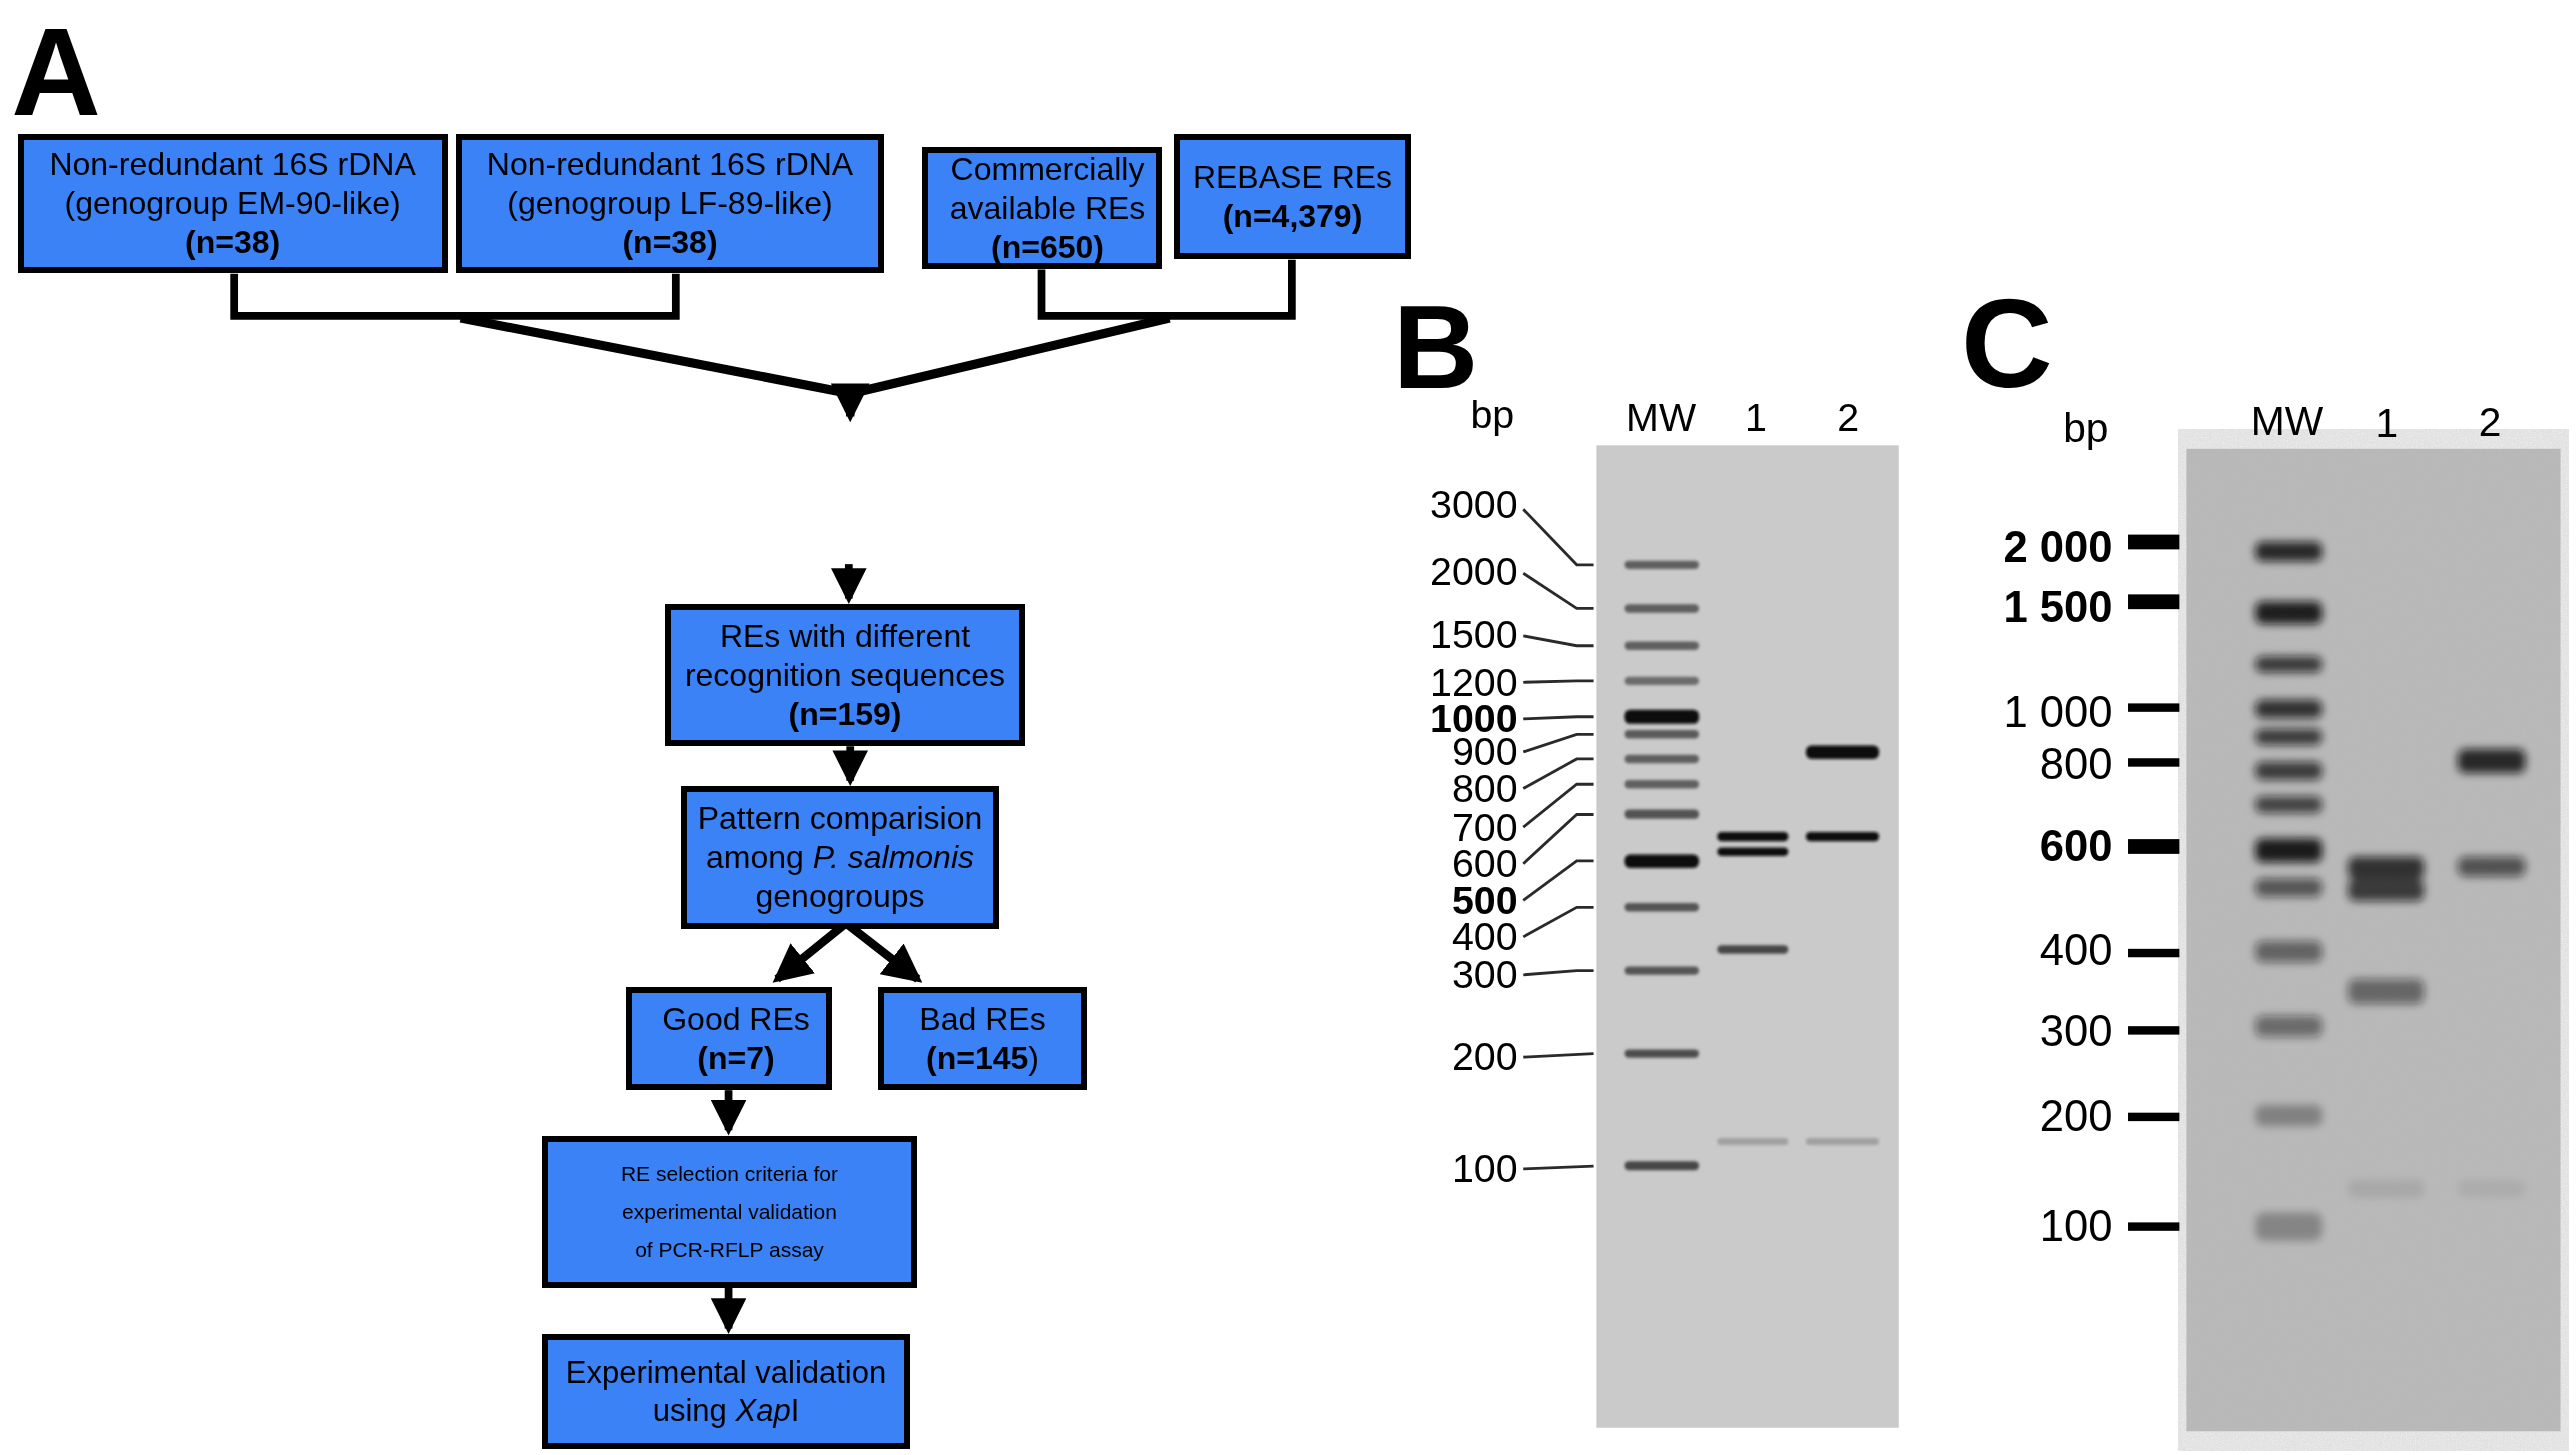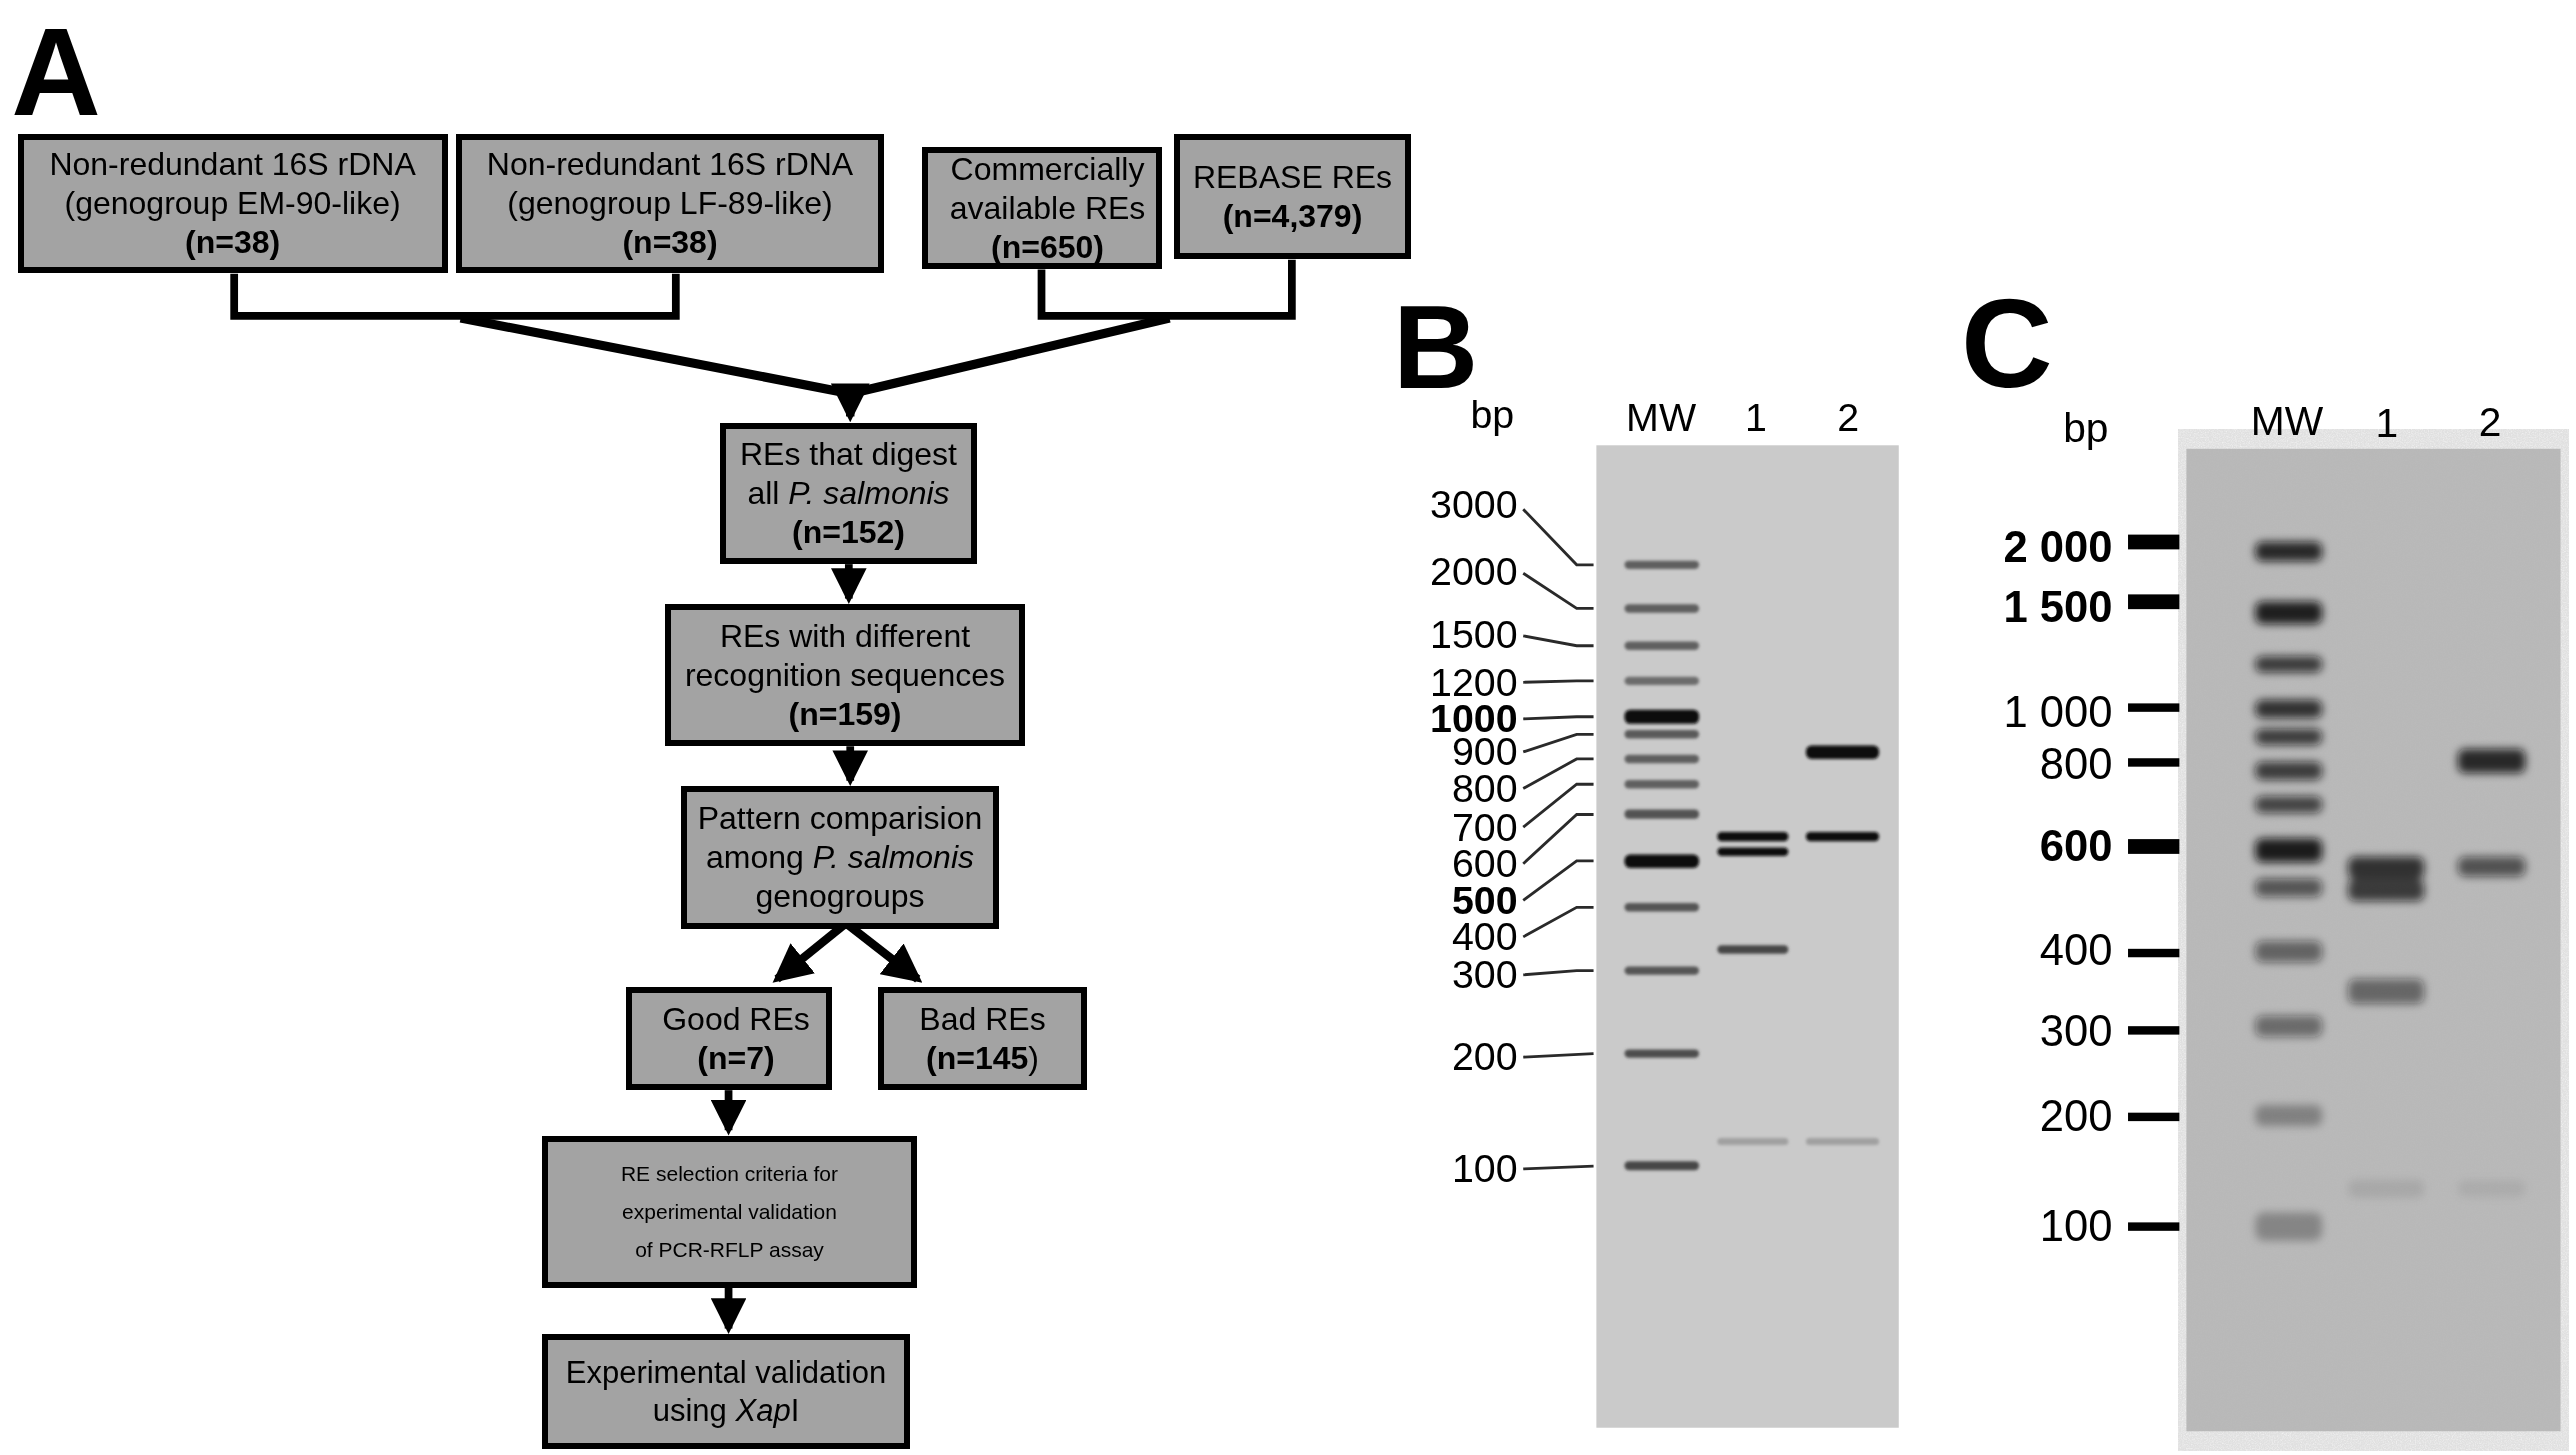--- a/index.html
+++ b/index.html
@@ -1,21 +1,21 @@
 <!DOCTYPE html>
 <html style="font-size:11.3px"><head>
 <meta charset="utf-8">
 <style>
   html,body{margin:0;padding:0;background:#ffffff;}
   .canvas{position:relative;width:2576px;height:1456px;background:#ffffff;overflow:hidden;
           font-family:"Liberation Sans",sans-serif;color:#000;}
   .layer{position:absolute;left:0;top:0;}
   svg{font-family:"Liberation Sans",sans-serif;}
   .plabel{position:absolute;font-weight:bold;line-height:1;color:#000;}
-  .fcbox{position:absolute;background:#a3a3a3;border:6.3px solid #000;box-sizing:border-box;
+  .fcbox{position:absolute;background:#3b82f6;border:6.3px solid #000;box-sizing:border-box;
          display:flex;flex-direction:column;justify-content:center;align-items:center;
          font-size:32px;line-height:39px;text-align:right;z-index:2;}
   .bl{white-space:pre;}
   .nb{font-weight:bold;}
   .nrm{font-weight:400;}
   .it{font-style:italic;}
   .f43{font-size:21px;line-height:38px;}
   .f44{font-size:31px;line-height:38px;}
 </style>
 </head>
@@ -211,25 +211,20 @@
     <div class="bl">Commercially</div>
     <div class="bl">available REs</div>
     <div class="bl nb">(n=650)</div>
   </div>
 
   <div class="fcbox" style="left:1174px;top:134px;width:237px;height:125px;">
     <div class="bl">REBASE REs</div>
     <div class="bl nb">(n=4,379)</div>
   </div>
 
-  <div class="fcbox" style="left:720px;top:423px;width:257px;height:141px;">
-    <div class="bl">REs that digest</div>
-    <div class="bl"><span>all </span><span class="it">P. salmonis</span></div>
-    <div class="bl nb">(n=152)</div>
-  </div>
 
   <div class="fcbox" style="left:665px;top:604px;width:360px;height:142px;">
     <div class="bl">REs with different</div>
     <div class="bl">recognition sequences</div>
     <div class="bl nb">(n=159)</div>
   </div>
 
   <div class="fcbox" style="left:681px;top:786px;width:318px;height:143px;">
     <div class="bl">Pattern comparision</div>
     <div class="bl"><span>among </span><span class="it">P. salmonis</span></div>

